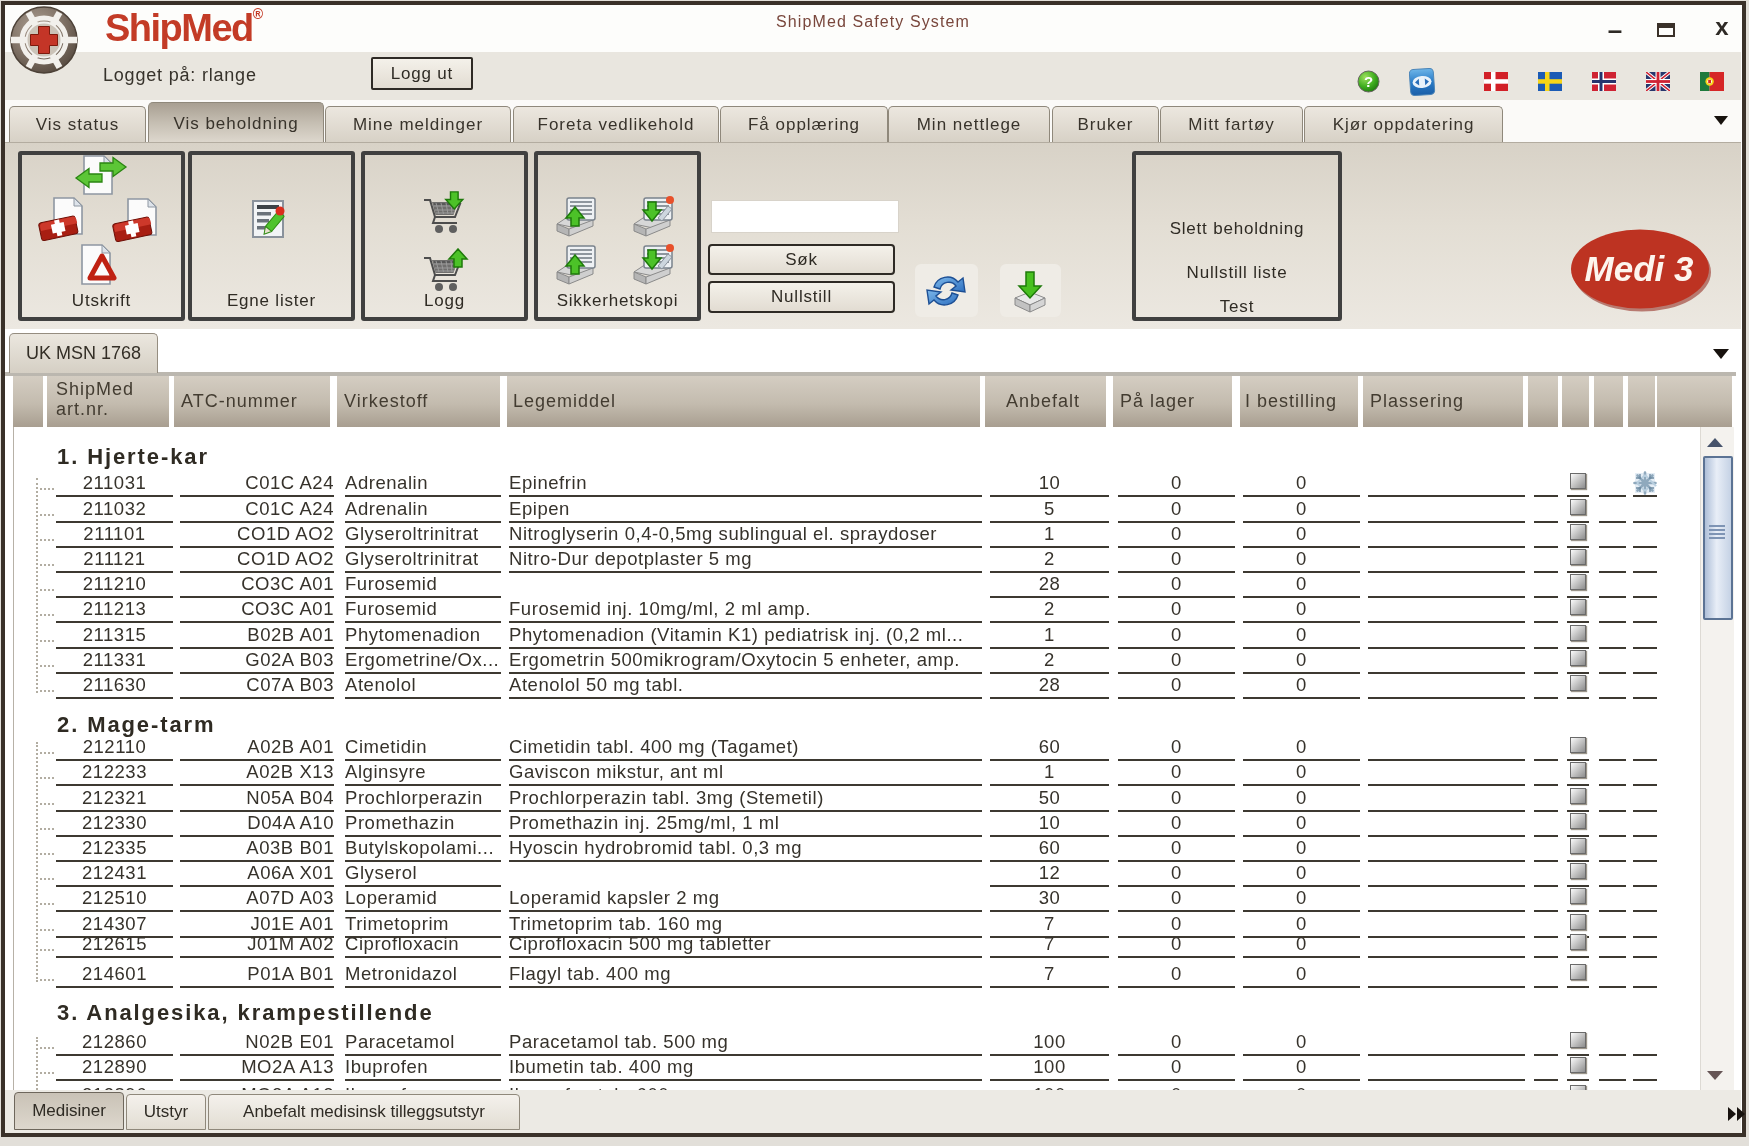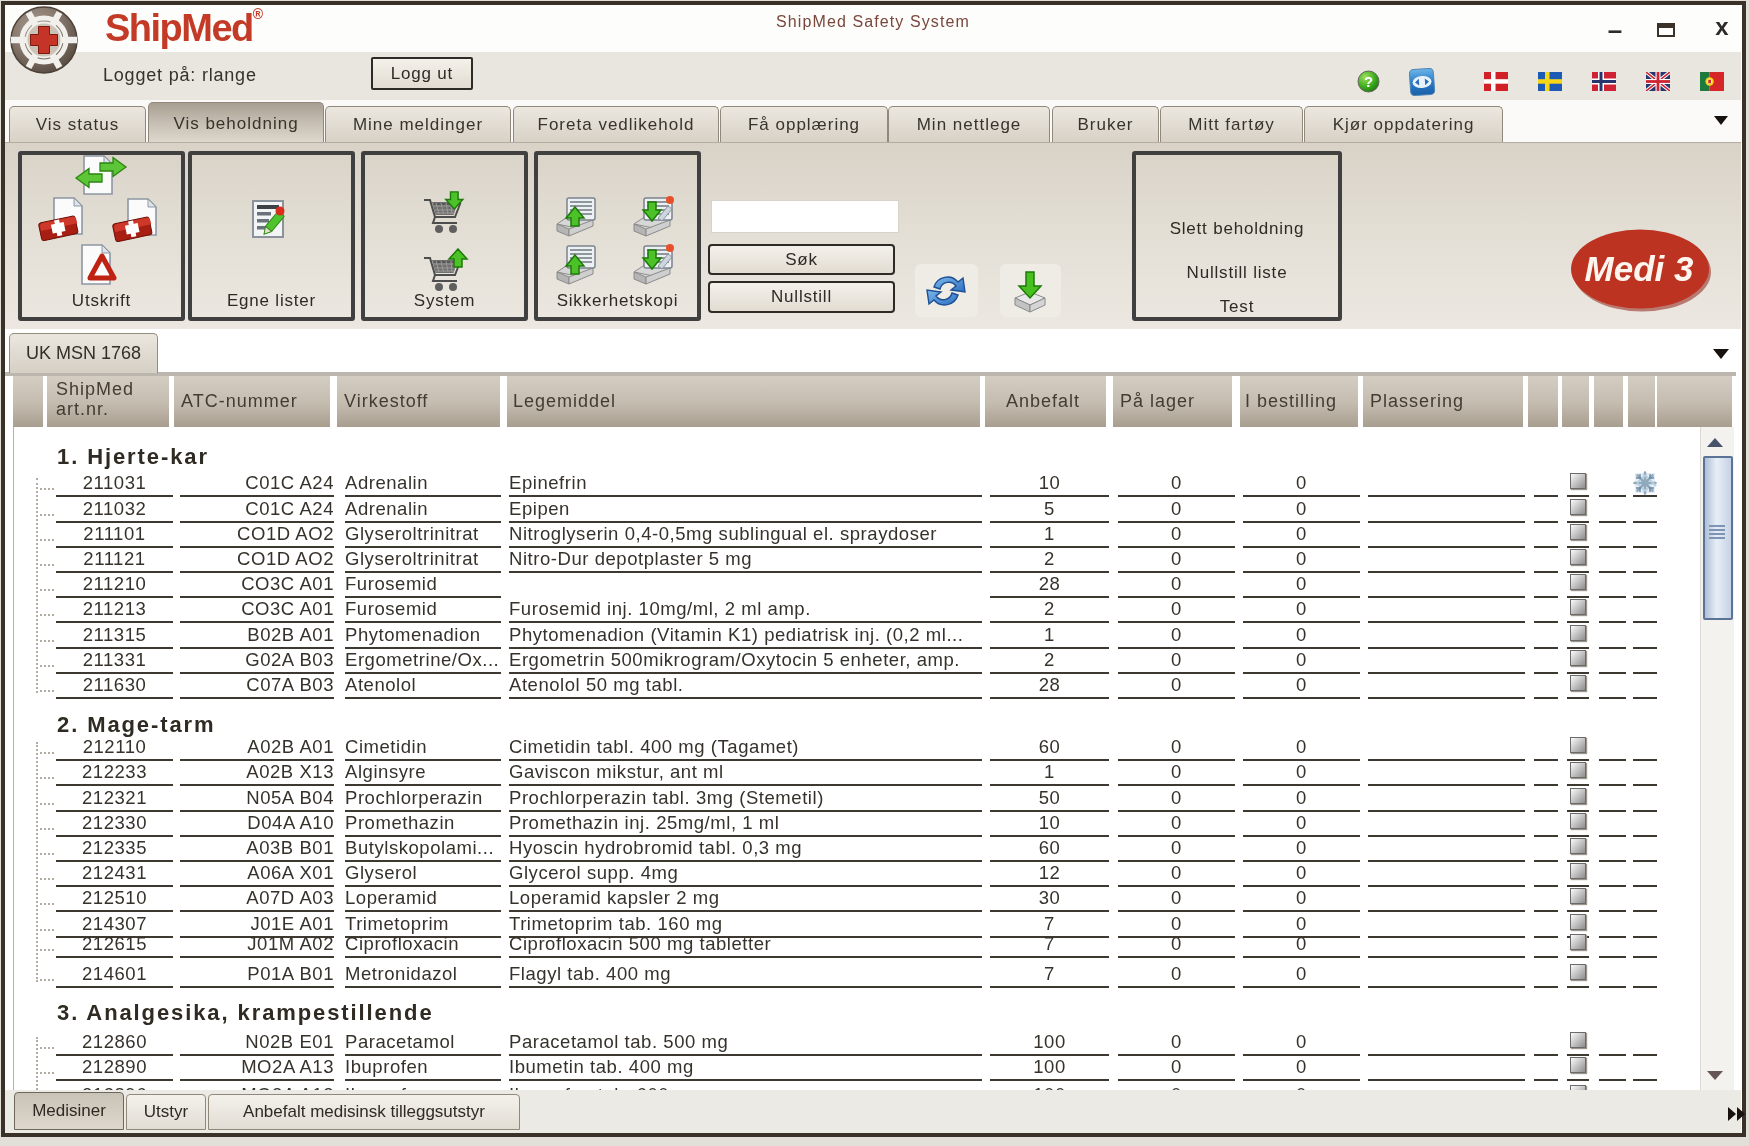--- a/index.html
+++ b/index.html
@@ -146,21 +146,21 @@
 <div class="a tab" style="left:1304px;width:197px">Kjør oppdatering</div>
 <div class="a" style="left:1714px;top:116px;width:0;height:0;border-left:7px solid transparent;border-right:7px solid transparent;border-top:9px solid #17120e"></div>
 
 <div class="a grp" style="left:18px;width:159px">
     <div class="grplbl">Utskrift</div>
   </div>
 <div class="a grp" style="left:188px;width:159px">
     <div class="grplbl">Egne lister</div>
   </div>
 <div class="a grp" style="left:361px;width:159px">
-    <div class="grplbl">System</div>
+    <div class="grplbl">Logg</div>
   </div>
 <div class="a grp" style="left:534px;width:159px">
     <div class="grplbl">Sikkerhetskopi</div>
   </div>
 
 <svg class="a" style="left:72px;top:153px" width="58" height="44" viewBox="0 0 58 44">
  <path d="M12 3 h20 l8 8 v30 h-28 z" fill="#fbfbfb" stroke="#8e97a2" stroke-width="1.6"></path>
  <path d="M32 3 l8 8 h-8 z" fill="#dde3ea" stroke="#8e97a2"></path>
  <path d="M28 10 h13 v-5.5 l13 9.5 -13 9.5 v-5.5 h-13 z" fill="#5cc636" stroke="#2a8512" stroke-width="1.3"></path>
  <path d="M30 29 h-13 v-5.5 l-13 9.5 13 9.5 v-5.5 h13 z" fill="#5cc636" stroke="#2a8512" stroke-width="1.3" transform="translate(0,-8)"></path>
@@ -582,21 +582,20 @@
           <i class="btn3d"></i>
         </span>
         <span class="c cs3"></span>
         <span class="c cs4"></span>
       </div>
 <div class="row" style="top:126.0px">
         <i class="stub"></i>
         <span class="c cn">212431</span>
         <span class="c ca">A06A X01</span>
         <span class="c cv">Glyserol</span>
-        <span class="c cl">Glycerol supp. 4mg</span>
         <span class="c c1">12</span>
         <span class="c c2">0</span>
         <span class="c c3">0</span>
         <span class="c cp"></span>
         <span class="c cs1"></span>
         <span class="c cs2">
           <i class="btn3d"></i>
         </span>
         <span class="c cs3"></span>
         <span class="c cs4"></span>

